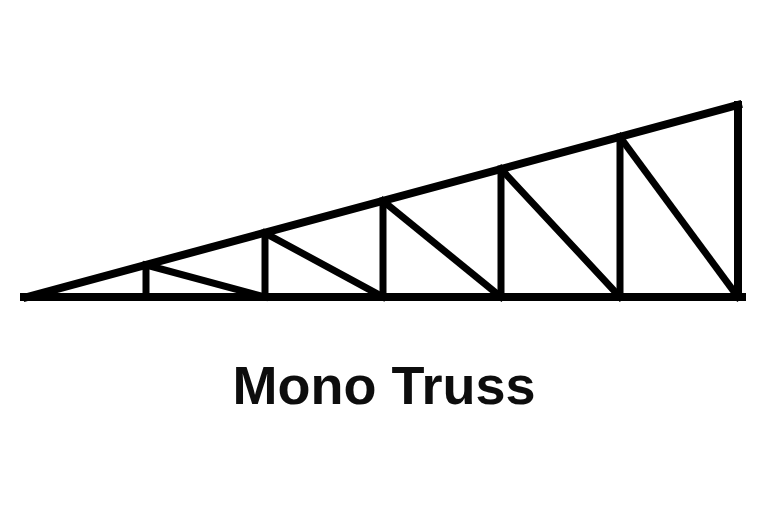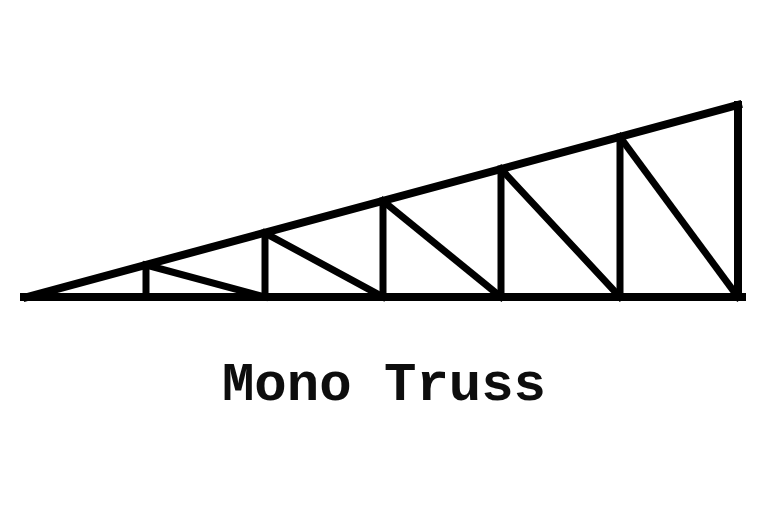--- a/index.html
+++ b/index.html
@@ -9,21 +9,20 @@
     width: 768px;
     height: 512px;
     overflow: hidden;
     font-family: "Liberation Sans", sans-serif;
   }
   .stage {
     position: relative;
     width: 768px;
     height: 496px;
     background: #ffffff;
-    font-family: Liberation Mono, monospace;
   }
   .truss-svg {
     position: absolute;
     left: 0;
     top: 0;
     width: 768px;
     height: 512px;
     display: block;
   }
   .caption {

